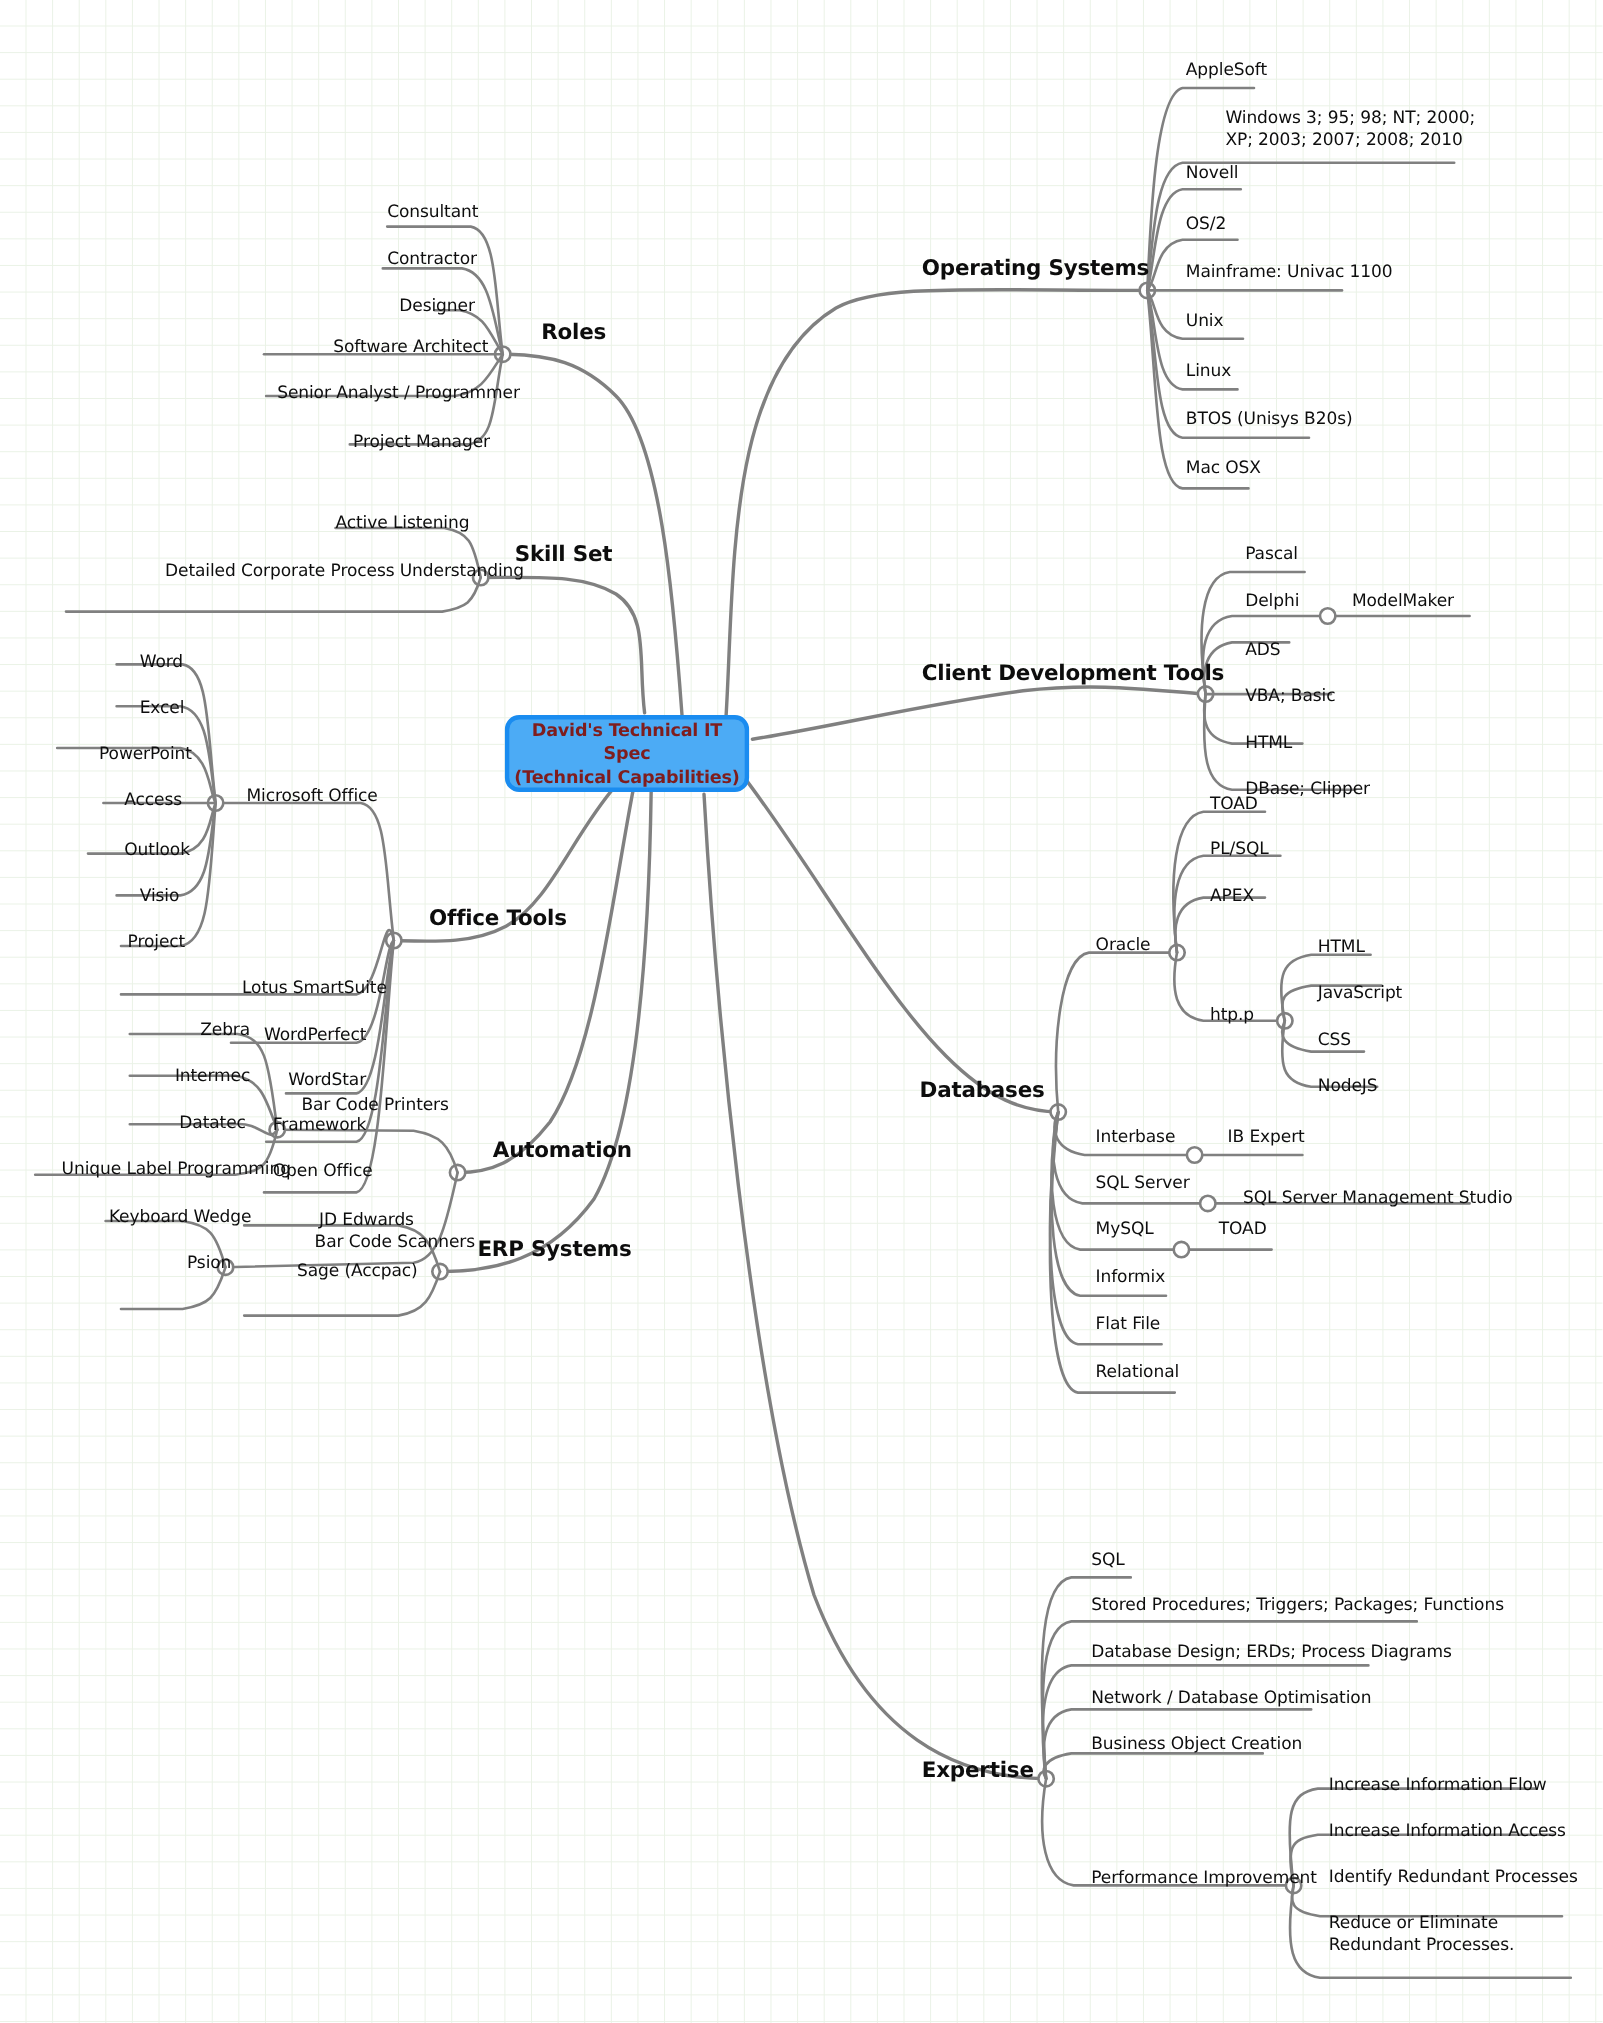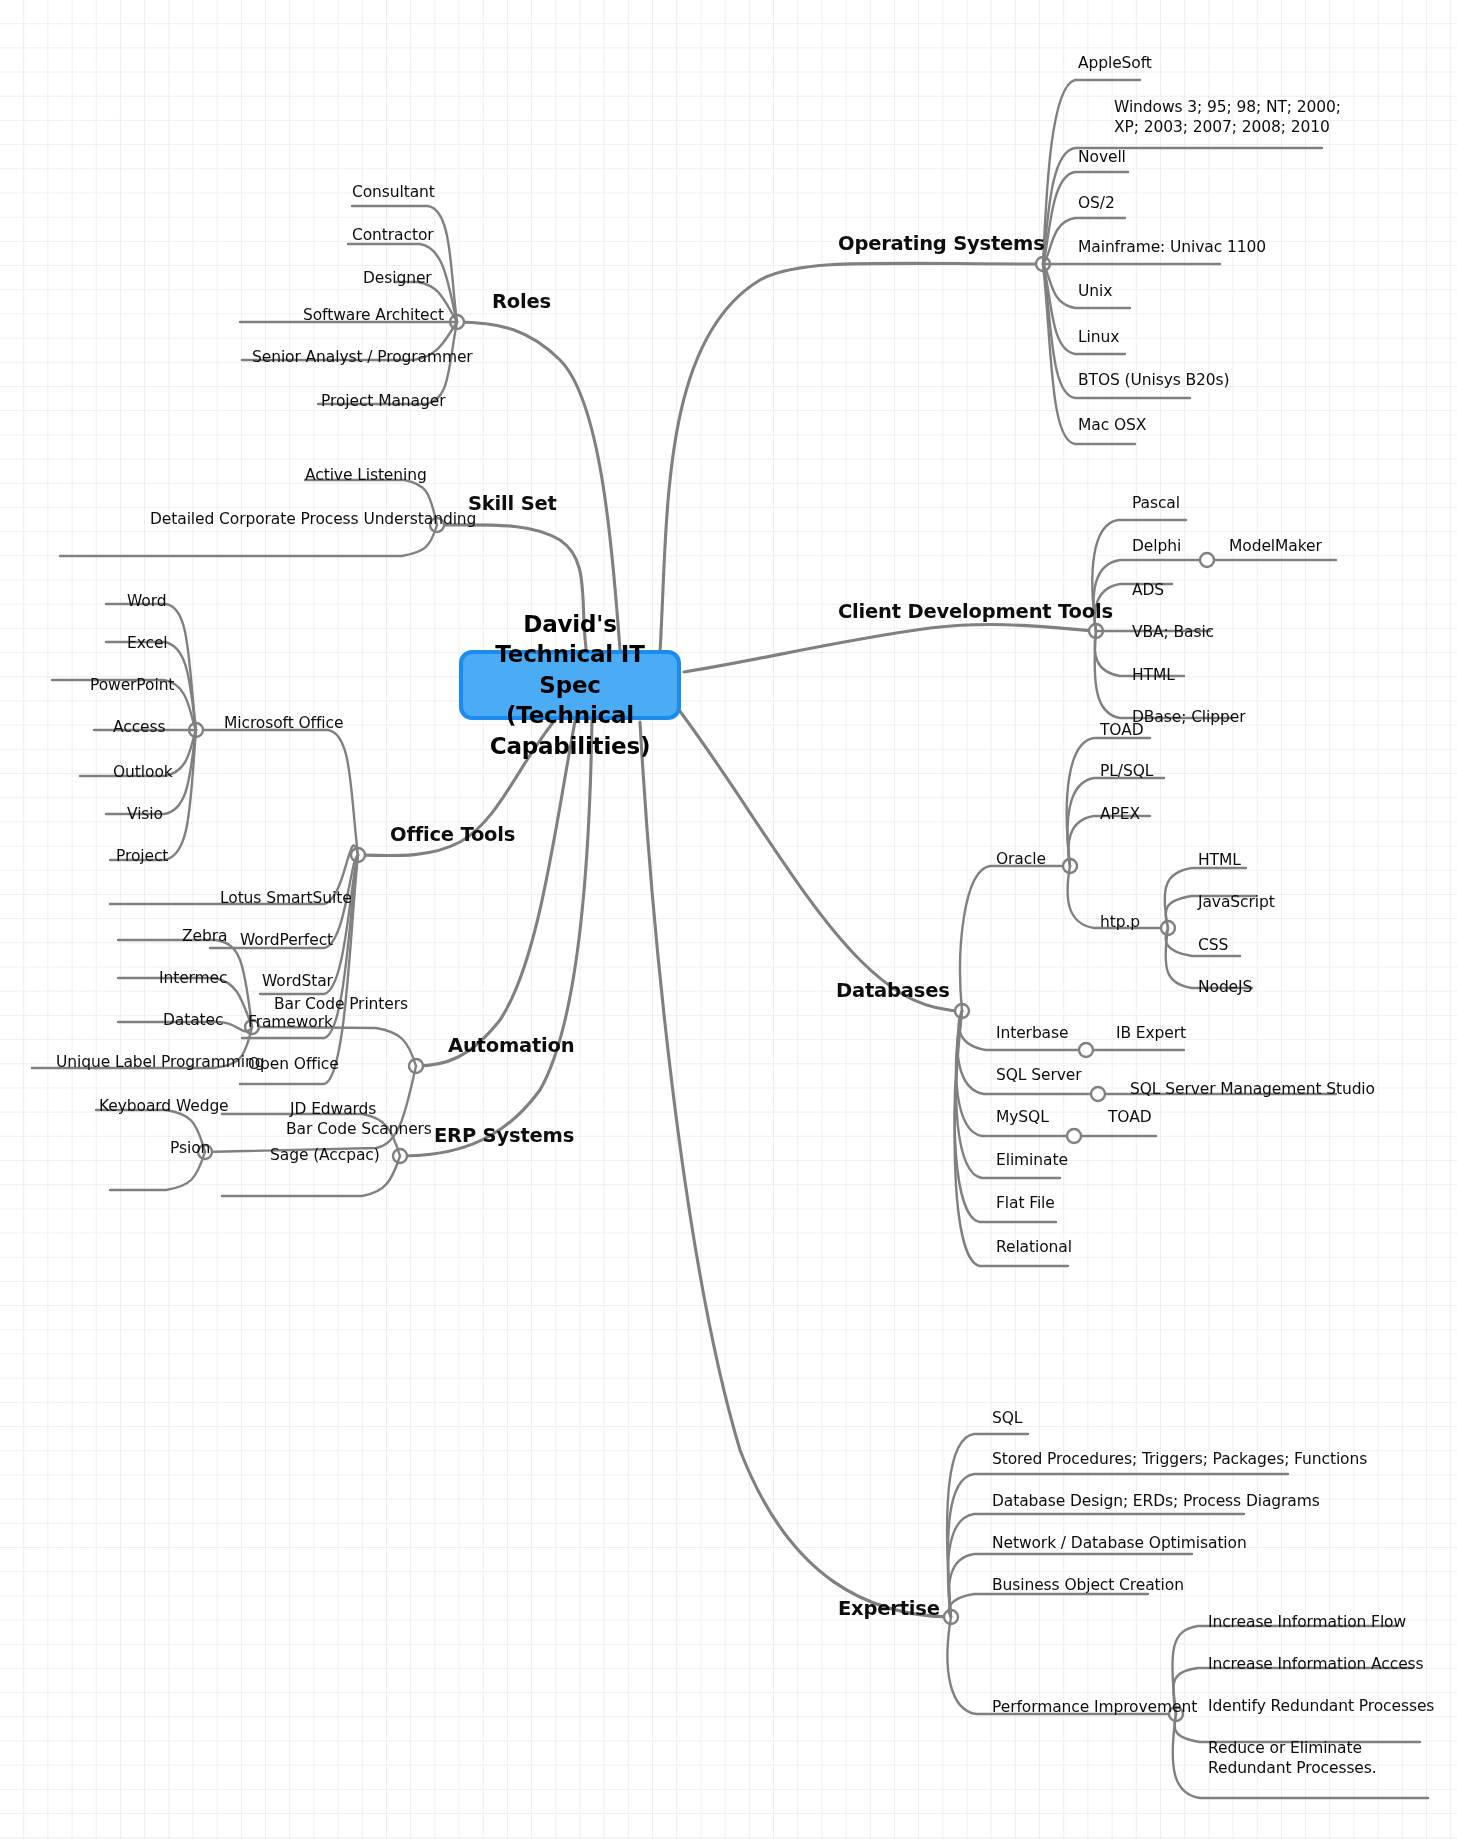--- a/index.html
+++ b/index.html
@@ -69,23 +69,23 @@
     width: 222px;
     height: 70px;
     background: #4cabf5;
     border: 4px solid #1a8cf0;
     border-radius: 13px;
     box-sizing: border-box;
     display: flex;
     align-items: center;
     justify-content: center;
     text-align: center;
-    color: #000000;
+    color: #7f1d1d;
     font-weight: bold;
-    font-size: 23px;
+    font-size: 16px;
     line-height: 1.32;
     letter-spacing: -0.2px;
     z-index: 5;
   }
 </style>
 </head>
 <body>
 
 <div id="canvas">
 
@@ -301,21 +301,21 @@
   <div class="lbl" style="left:1198px; top:851px;">HTML</div>
   <div class="lbl" style="left:1198px; top:893px;">JavaScript</div>
   <div class="lbl" style="left:1198px; top:936px;">CSS</div>
   <div class="lbl" style="left:1198px; top:978px;">NodeJS</div>
   <div class="lbl" style="left:996px; top:1024px;">Interbase</div>
   <div class="lbl" style="left:1116px; top:1024px;">IB Expert</div>
   <div class="lbl" style="left:996px; top:1066px;">SQL Server</div>
   <div class="lbl" style="left:1130px; top:1066px;margin-top:14px;">SQL Server Management Studio</div>
   <div class="lbl" style="left:996px; top:1108px;">MySQL</div>
   <div class="lbl" style="left:1108px; top:1108px;">TOAD</div>
-  <div class="lbl" style="left:996px; top:1151px;">Eliminate</div>
+  <div class="lbl" style="left:996px; top:1151px;">Informix</div>
   <div class="lbl" style="left:996px; top:1194px;">Flat File</div>
   <div class="lbl" style="left:996px; top:1238px;">Relational</div>
 
   <div class="lbl" style="left:992px; top:1409px;">SQL</div>
   <div class="lbl" style="left:992px; top:1450px;">Stored Procedures; Triggers; Packages; Functions</div>
   <div class="lbl" style="left:992px; top:1492px;">Database Design; ERDs; Process Diagrams</div>
   <div class="lbl" style="left:992px; top:1534px;">Network / Database Optimisation</div>
   <div class="lbl" style="left:992px; top:1576px;">Business Object Creation</div>
   <div class="lbl" style="left:992px; top:1698px;">Performance Improvement</div>
   <div class="lbl" style="left:1208px; top:1613px;">Increase Information Flow</div>

